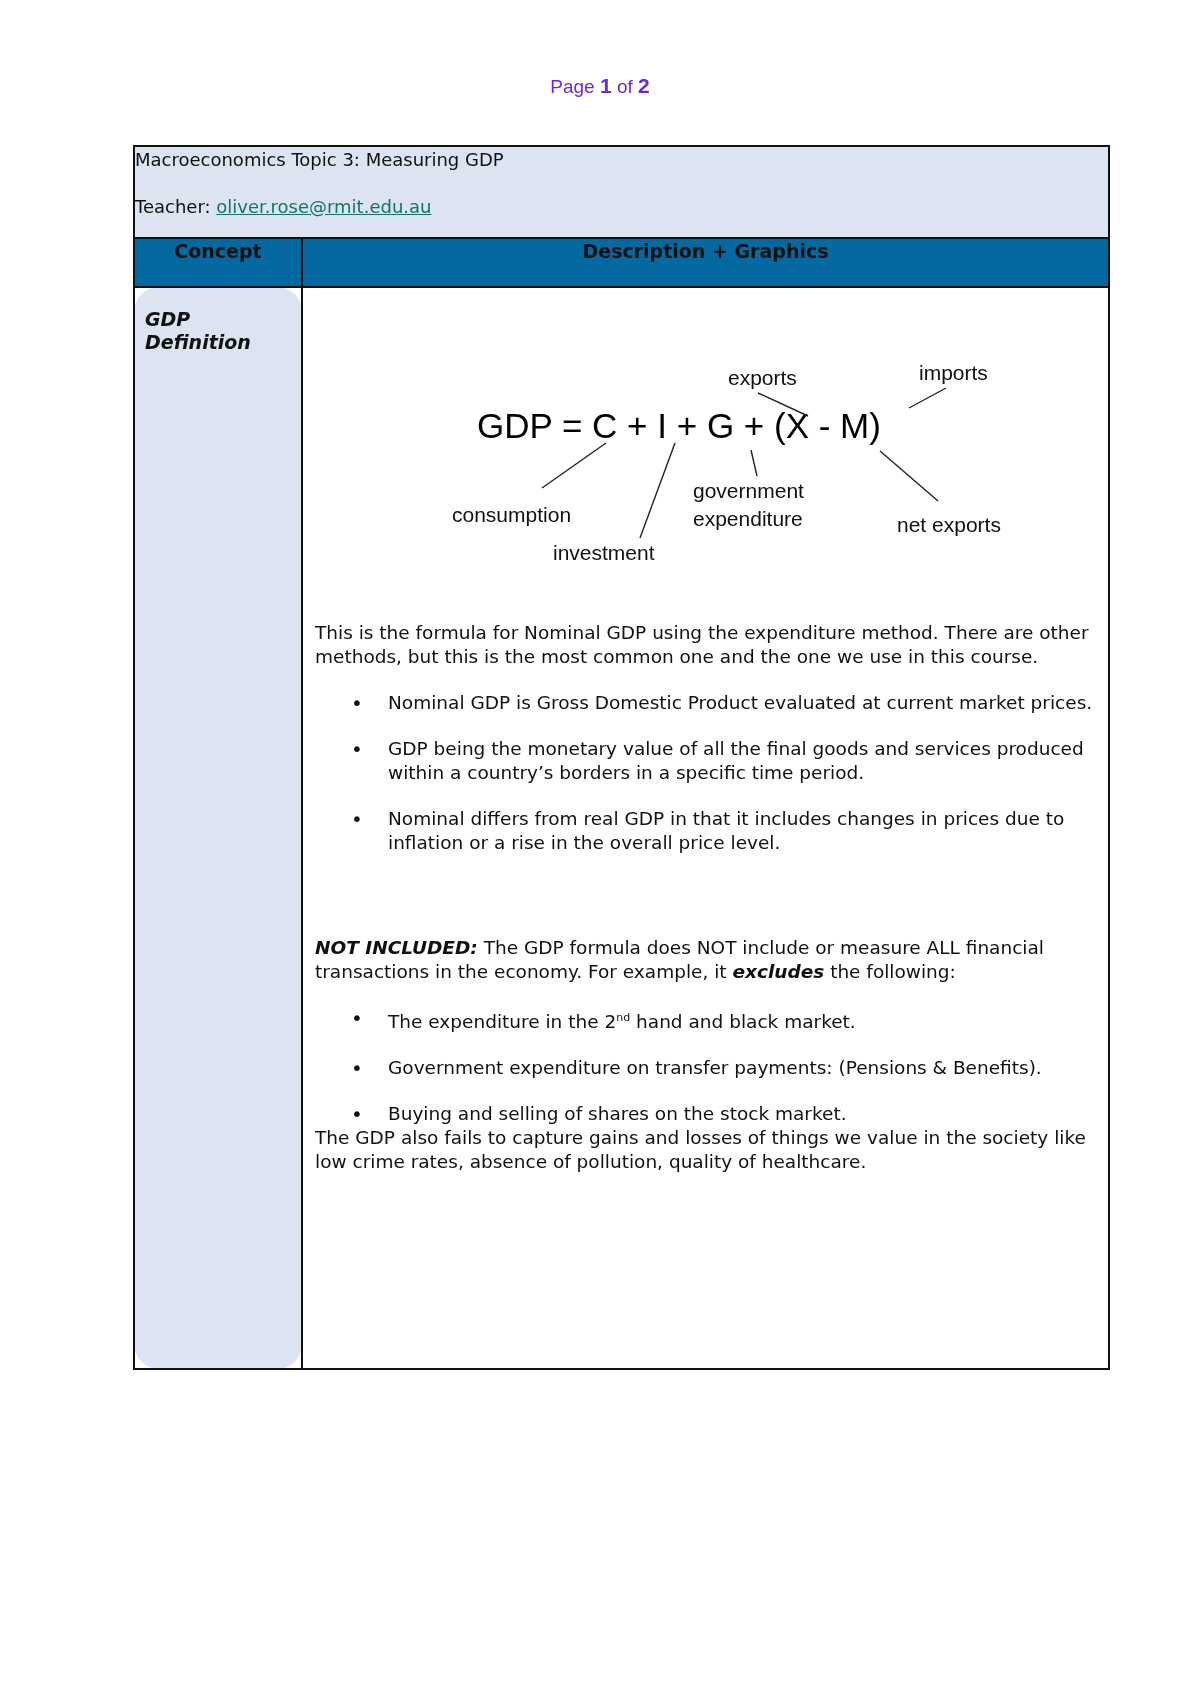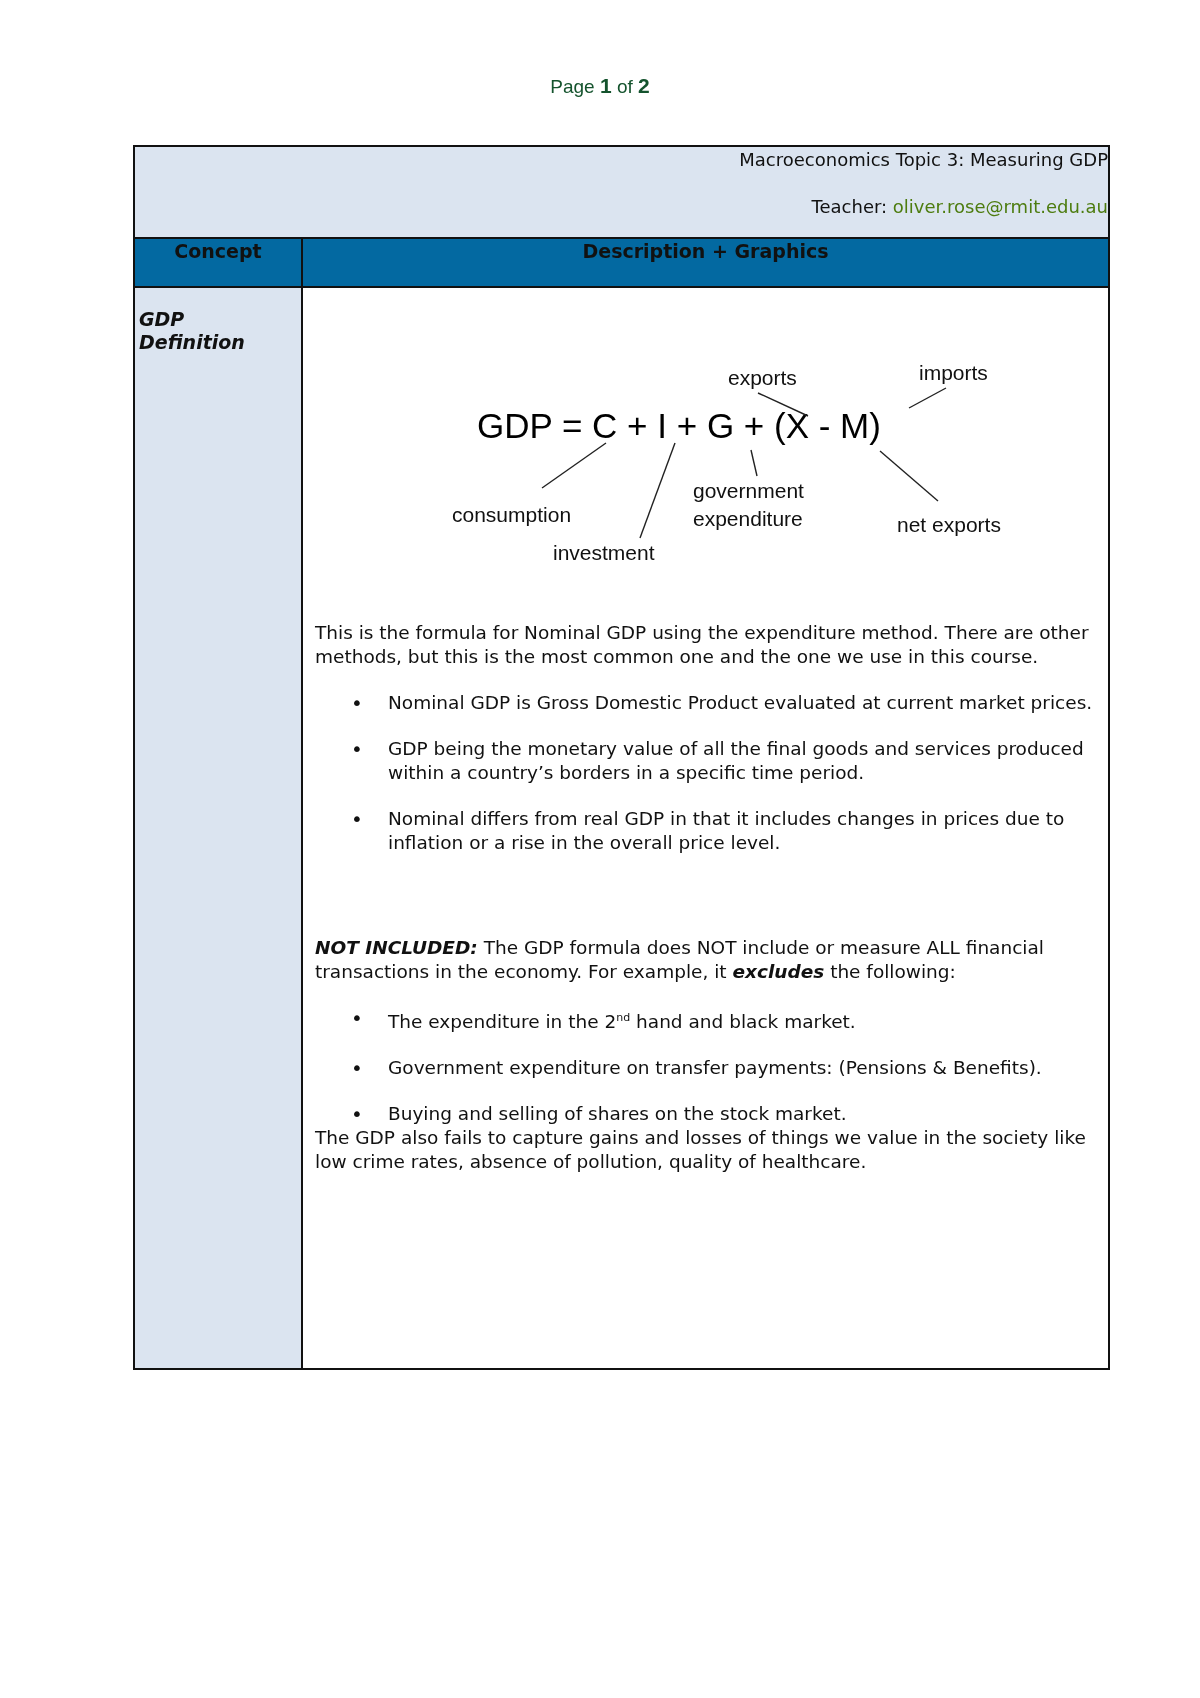--- a/index.html
+++ b/index.html
@@ -1,31 +1,31 @@
 <!DOCTYPE html>
 <html><head>
 <meta charset="utf-8">
 <style>
   html, body { margin: 0; padding: 0; background: #ffffff; }
   body { width: 1200px; height: 1698px; position: relative; font-family: "DejaVu Sans", sans-serif; color: #111; }
-  .page-num { position: absolute; top: 74px; left: 0; width: 1200px; text-align: center; font-family: "Liberation Sans", sans-serif; font-size: 19px; color: #14532d; }
+  .page-num { position: absolute; top: 74px; left: 0; width: 1200px; text-align: center; font-family: "Liberation Sans", sans-serif; font-size: 19px; color: #6d28d9; }
   .page-num b { font-size: 21px; }
 
   .doc-table { position: absolute; left: 133px; top: 145px; width: 977px; border-collapse: collapse; table-layout: fixed; }
   .doc-table td { border: 2px solid #111; vertical-align: top; padding: 0; }
 
-  .title-cell { background: #dbe4f0; height: 90px; text-align: right; font-size: 18px; margin-left: 20px; }
+  .title-cell { background: #dbe4f0; height: 90px; text-align: left; font-size: 18px; margin-left: 20px; }
   .title-cell .t1 { padding-top: 0px; margin-top: 2px; }
   .title-cell .t2 { margin-top: 26px; }
-  .title-cell a { color: #4d7c0f; }
+  .title-cell a { color: #0f766e; text-decoration: underline; }
 
   .hdr-cell { background: #0369a1; height: 47px; text-align: center; font-size: 19px; font-weight: bold; }
   .hdr-cell span { display: block; margin-top: 1px; }
 
-  .concept-cell { background: #dbe4f0; width: 168px; font-style: italic; font-weight: bold; font-size: 19px; padding: 0 4px !important; box-sizing: border-box; }
+  .concept-cell { background: #dbe4f0; width: 168px; font-style: italic; font-weight: bold; font-size: 19px; padding: 0 10px !important; box-sizing: border-box; border-radius: 25px; }
   .desc-cell { background: #ffffff; font-size: 18.5px; line-height: 24px; padding: 0 12px !important; }
 
   .concept-label { margin-top: 20px; line-height: 23px; }
   .concept-label.second { margin-top: 26px; word-break: break-all; }
 
   .formula-wrap { position: relative; height: 325px; }
   .formula-wrap svg { position: absolute; left: 0; top: 0; }
 
   p { margin: 0; }
   .para { margin-top: 8px; }

